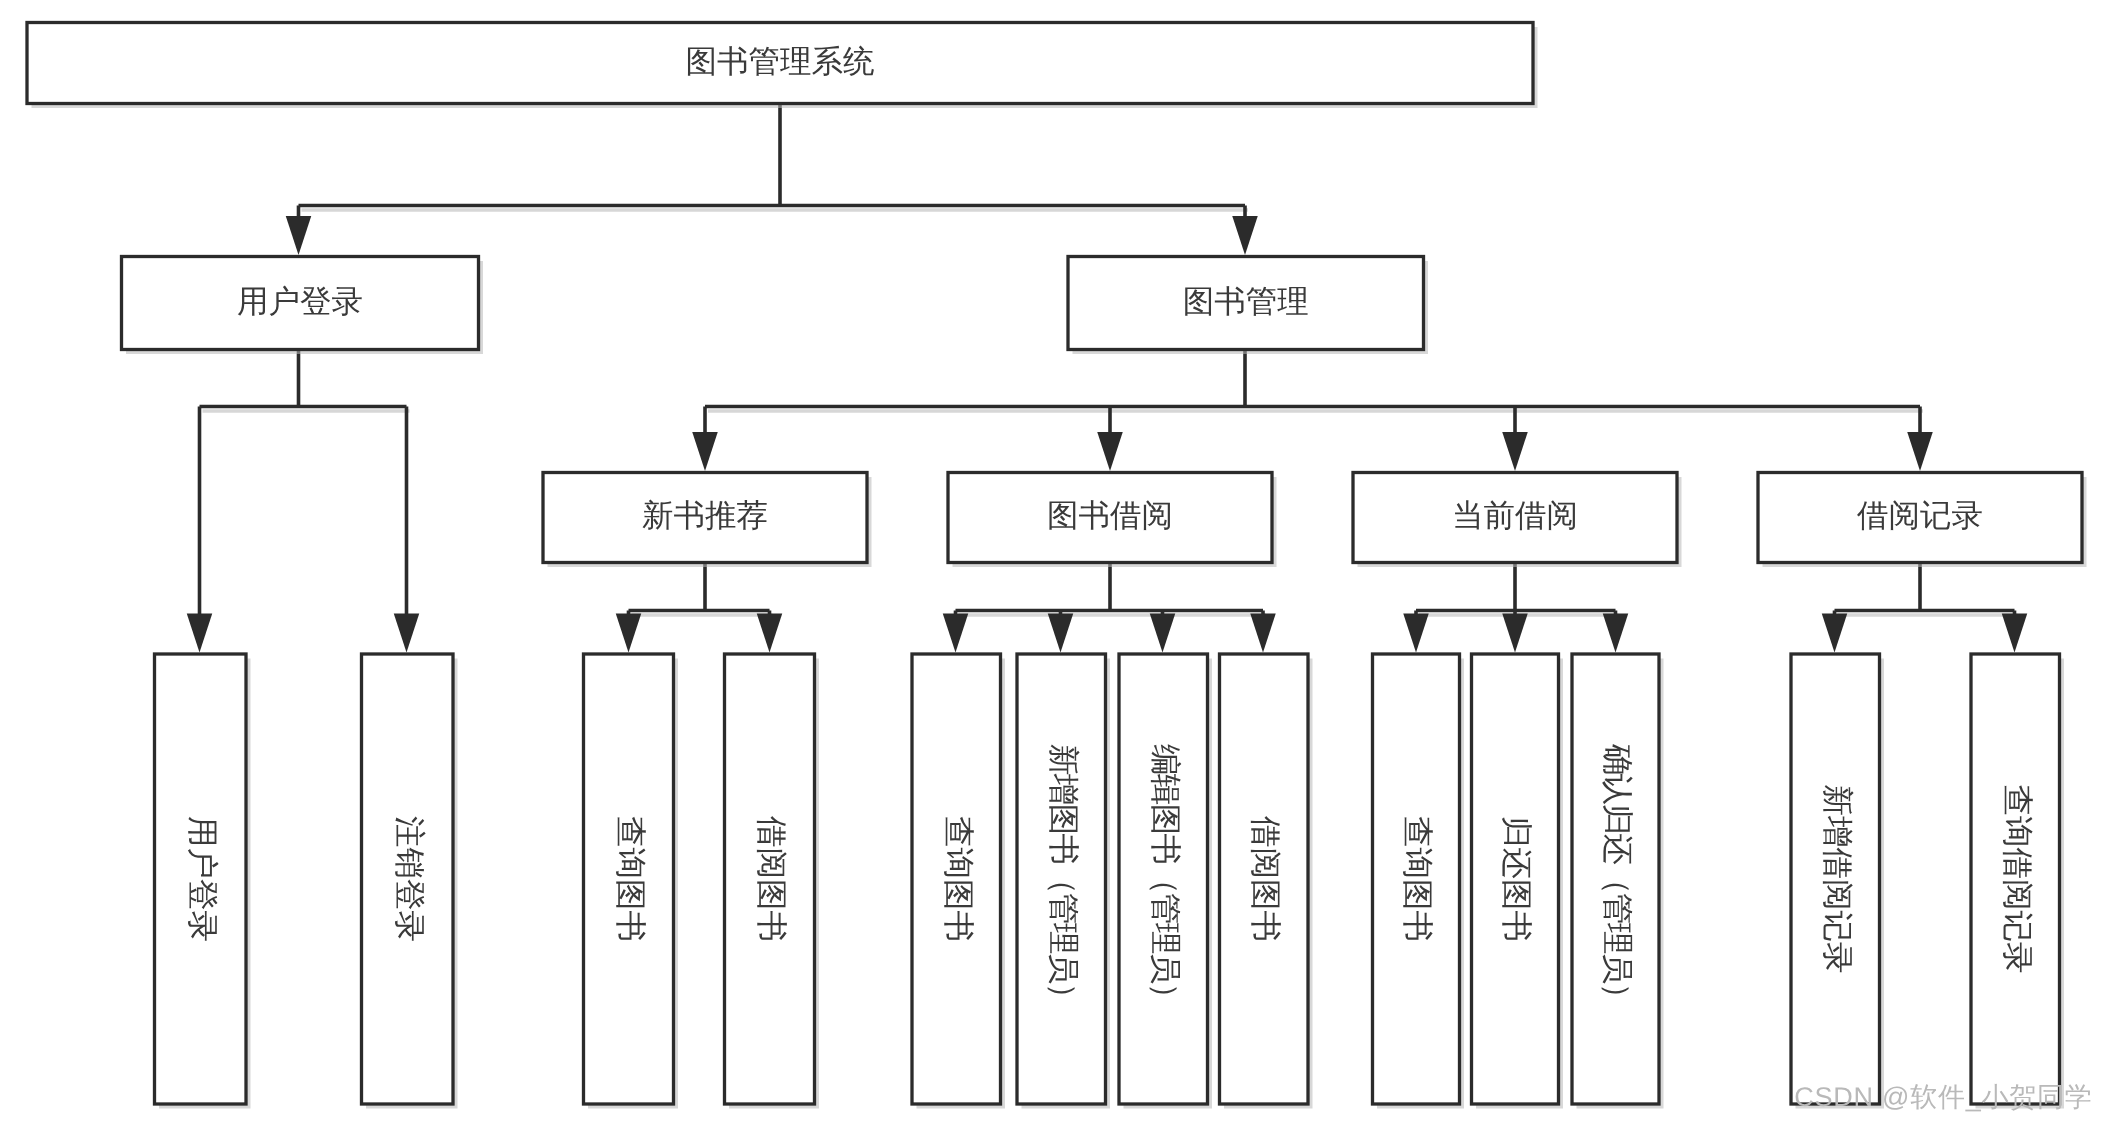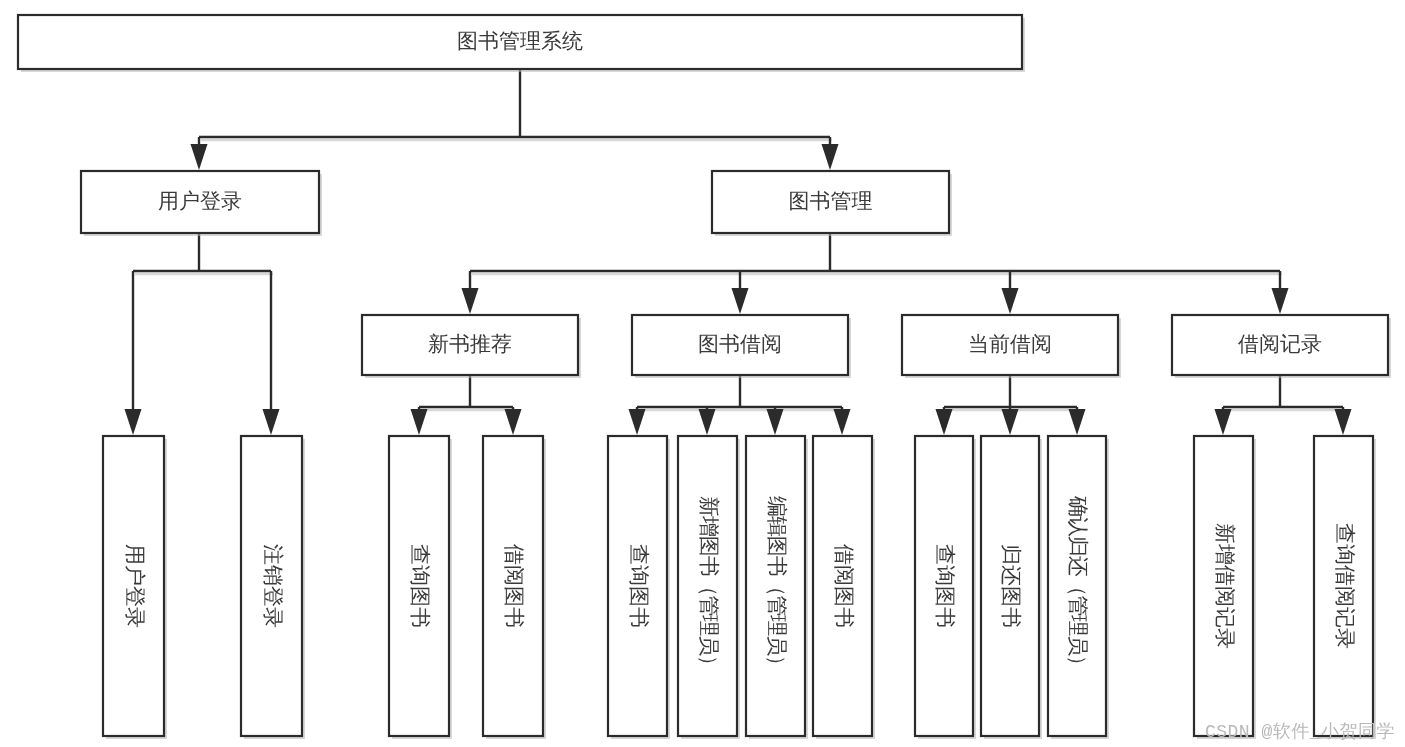--- a/index.html
+++ b/index.html
@@ -63,21 +63,21 @@
     font-family: "DejaVu Sans", "Liberation Sans", sans-serif;
     font-size: 21px;
     fill: #3a3a3a;
     text-anchor: middle;
     dominant-baseline: middle;
   }
   .watermark {
     position: absolute;
     right: 10px;
     bottom: 4px;
-    font-family: Liberation Mono, monospace;
+    font-family: Liberation Sans, sans-serif;
     font-size: 18px;
     color: #b9b9b9;
     letter-spacing: 0.5px;
     white-space: nowrap;
     user-select: none;
   }
 </style>
 </head>
 <body>
 

